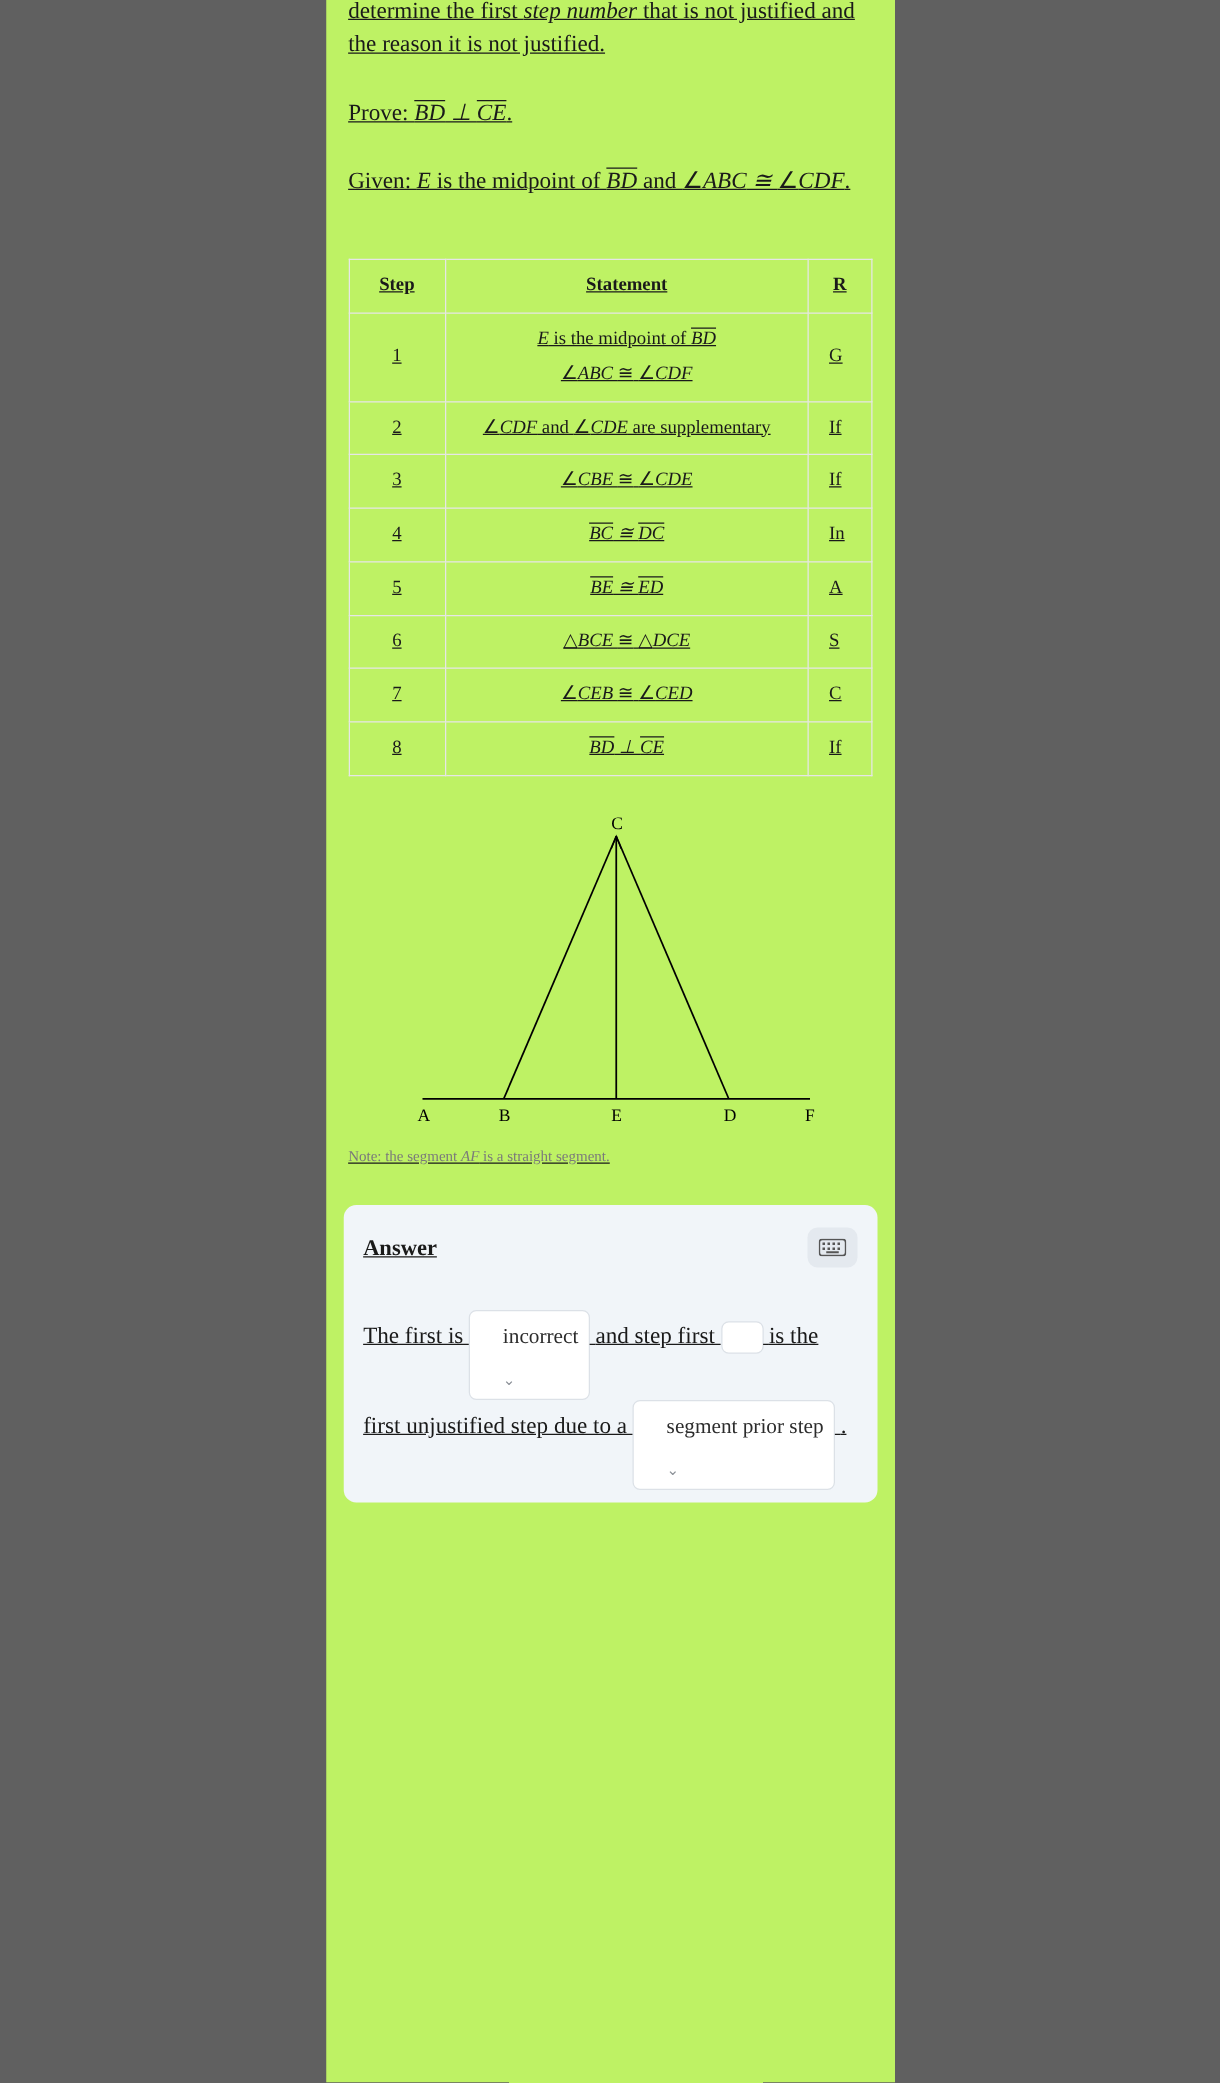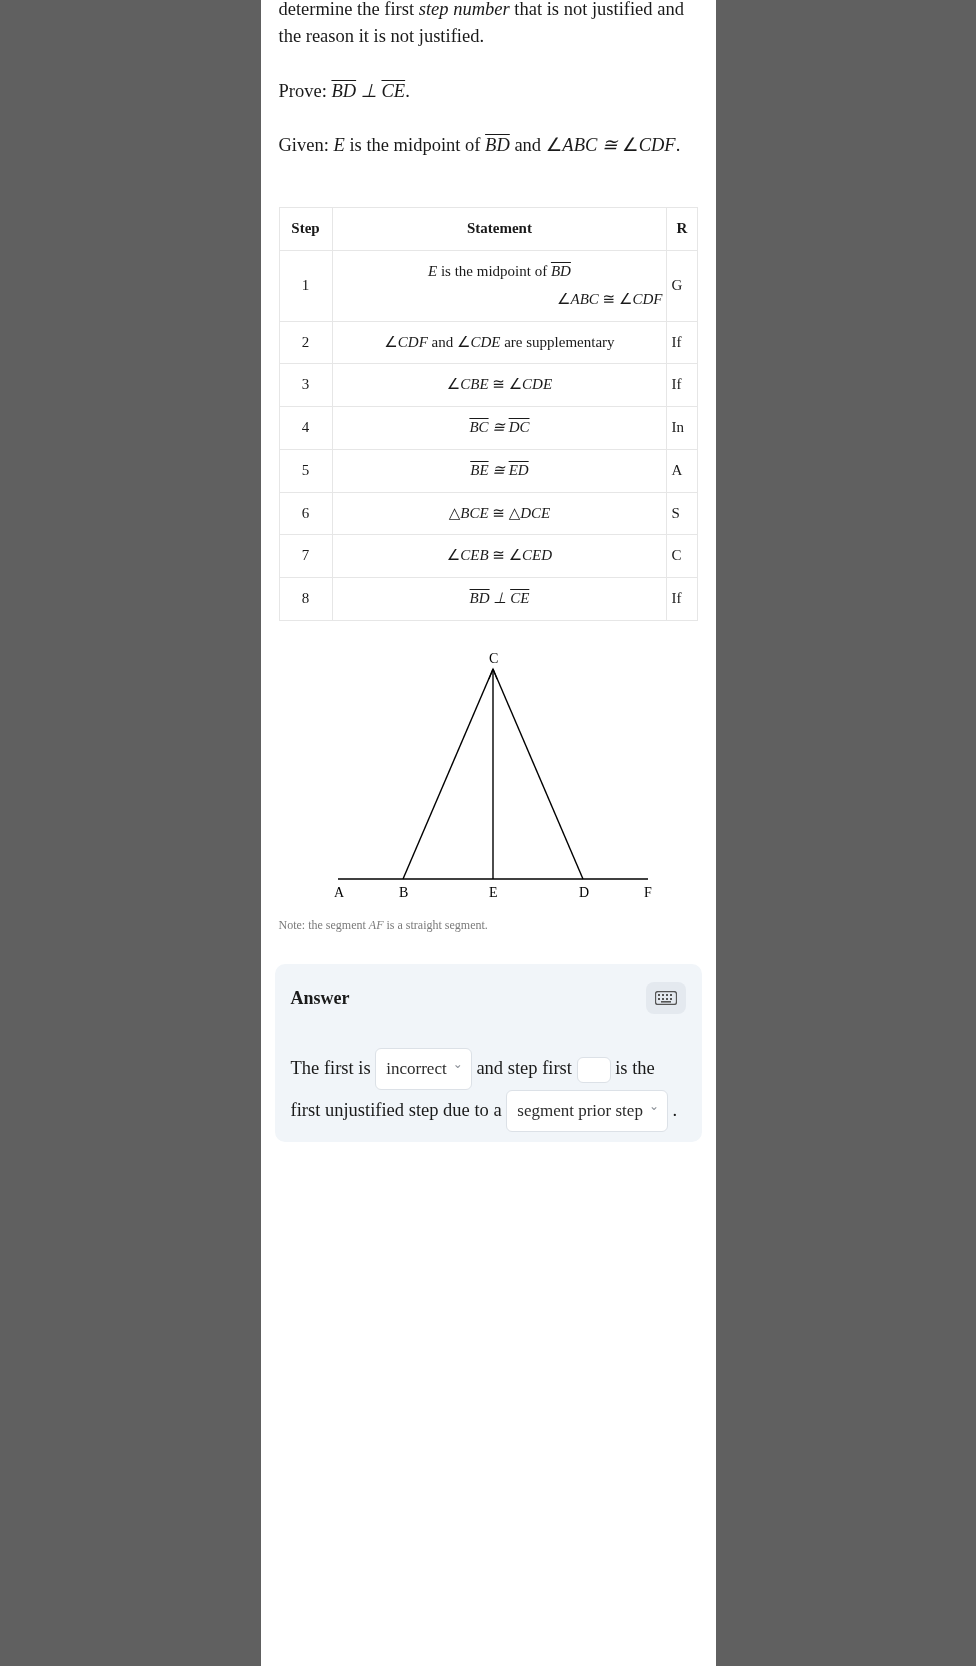--- a/index.html
+++ b/index.html
@@ -8,26 +8,27 @@
     background: #606060;
     font-family: Georgia, 'Times New Roman', serif;
     color: #1a1a1a;
   }
   .page-wrap {
     display: flex;
     justify-content: center;
     min-height: 1666px;
   }
   .page {
-    background: #ffffff;
+    background: #bef264;
     width: 455px;
     box-sizing: border-box;
     padding: 0 18px 0 18px;
     font-size: 18.5px;
     line-height: 1.45;
+    text-decoration: underline;
   }
   .problem-text {
     padding-top: 0;
   }
   .para {
     margin: 0 0 28px 0;
   }
   .para.first {
     margin-top: -4px;
   }
@@ -47,21 +48,21 @@
   }
   table.proof {
     border-collapse: collapse;
     width: 100%;
     margin-top: 48px;
     font-size: 15px;
     table-layout: auto;
   }
   table.proof th, table.proof td {
     border: 1px solid #e6e6e6;
-    padding: 10px 4px;
+    padding: 10px 16px;
     text-align: center;
     vertical-align: middle;
   }
   table.proof th {
     font-weight: bold;
     font-family: Georgia, serif;
   }
   table.proof td.step {
     width: 44px;
     font-family: Georgia, serif;
@@ -127,25 +128,26 @@
     margin-top: 34px;
     line-height: 2.0;
   }
   .select {
     display: inline-flex;
     align-items: flex-start;
     gap: 6px;
     background: #ffffff;
     border: 1px solid #dce1e7;
     border-radius: 6px;
-    padding: 3px 8px 3px 10px;
+    padding: 3px 8px 3px 26px;
     font-size: 17px;
     color: #2c2c2c;
     cursor: pointer;
     vertical-align: baseline;
+    flex-direction: column;
   }
   .select .chev {
     color: #8a8f96;
     font-size: 12px;
   }
   .num-input {
     display: inline-block;
     width: 34px;
     height: 26px;
     background: #ffffff;
@@ -185,21 +187,21 @@
           <th>Step</th>
           <th>Statement</th>
           <th>R</th>
         </tr>
       </thead>
       <tbody>
         <tr>
           <td class="step">1</td>
           <td class="stmt">
             <div><span class="math">E</span><span class="plain"> is the midpoint of </span><span class="math overline">BD</span></div>
-            <div style="margin-top:6px;text-align:right;"><span class="math"><span class="up">∠</span>ABC <span class="up">≅</span> <span class="up">∠</span>CDF</span></div>
+            <div style="margin-top:6px;"><span class="math"><span class="up">∠</span>ABC <span class="up">≅</span> <span class="up">∠</span>CDF</span></div>
           </td>
           <td class="reason">G</td>
         </tr>
         <tr>
           <td class="step">2</td>
           <td class="stmt">
             <span class="math"><span class="up">∠</span>CDF</span><span class="plain"> and </span><span class="math"><span class="up">∠</span>CDE</span><span class="plain"> are supplementary</span>
           </td>
           <td class="reason">If</td>
         </tr>

